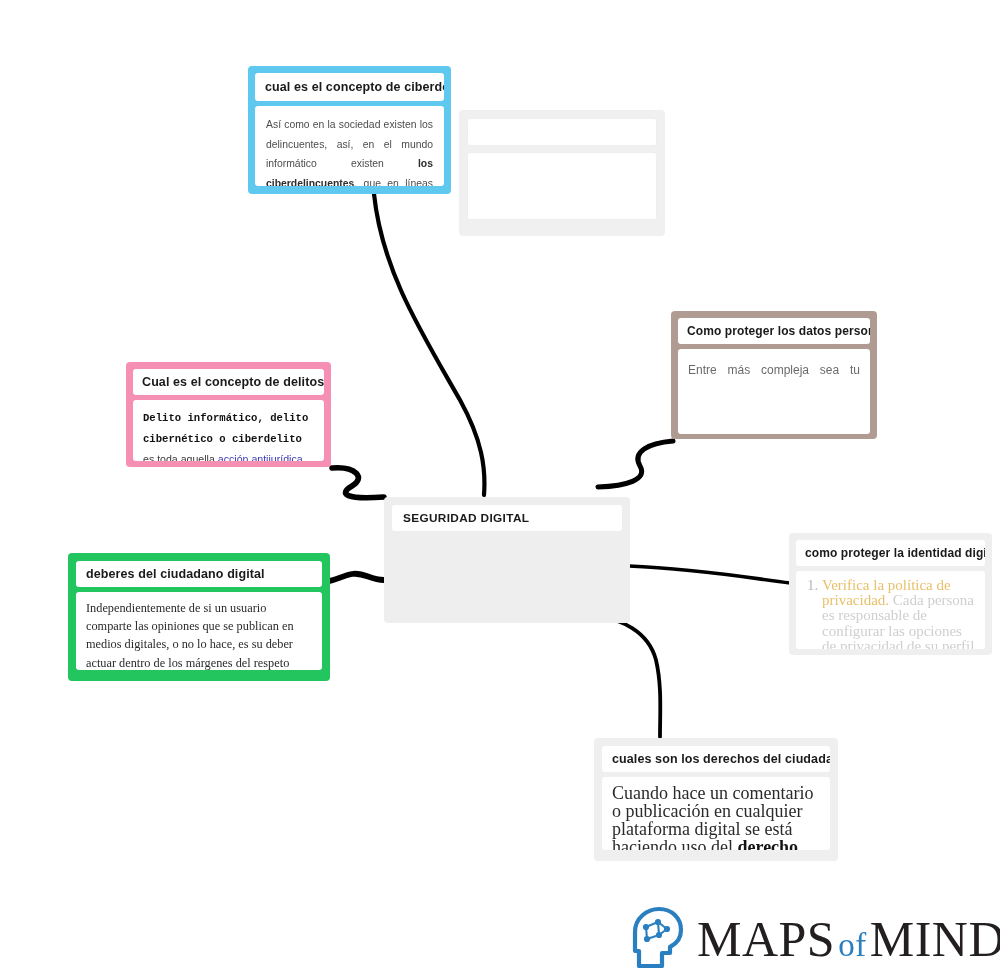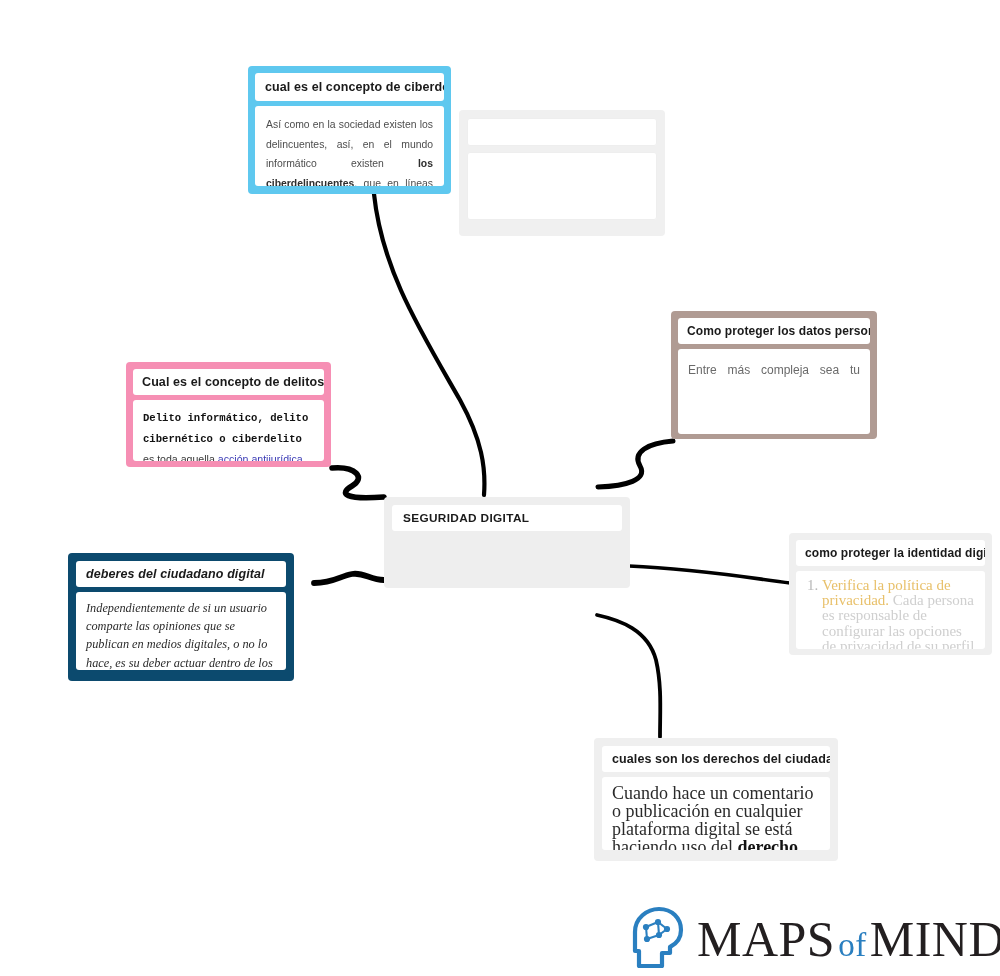--- a/index.html
+++ b/index.html
@@ -185,41 +185,40 @@
     color: #cfcfcf;
   }
   #node-identidad ol li::marker { color: #b9b9b9; }
   #node-identidad .hl {
     color: #e8c06a;
   }
 
   
   #node-deberes {
     left: 68px; top: 553px;
-    width: 226px; height: 128px;
-    background: #0c4a6e;
-    font-style: italic;
+    width: 262px; height: 128px;
+    background: #22c55e;
   }
   #node-deberes .title-wrap { margin: 8px 8px 5px 8px; padding: 6px 10px; }
   #node-deberes .body-wrap {
     margin: 0 8px 8px 8px;
     padding: 7px 10px 0 10px;
     height: 78px;
   }
   #node-deberes .body-wrap p {
     font-family: "Liberation Serif", serif;
     font-size: 12.3px;
     line-height: 18.2px;
     color: #2a2a2a;
   }
 
   
   #node-central {
     left: 384px; top: 497px;
-    width: 246px; height: 91px;
+    width: 246px; height: 126px;
     background: #eeeeee;
   }
   #node-central .title-wrap {
     margin: 8px 8px 0 8px;
     padding: 6px 11px;
   }
   #node-central .title-wrap .title {
     font-size: 11.8px;
     letter-spacing: .35px;
   }

